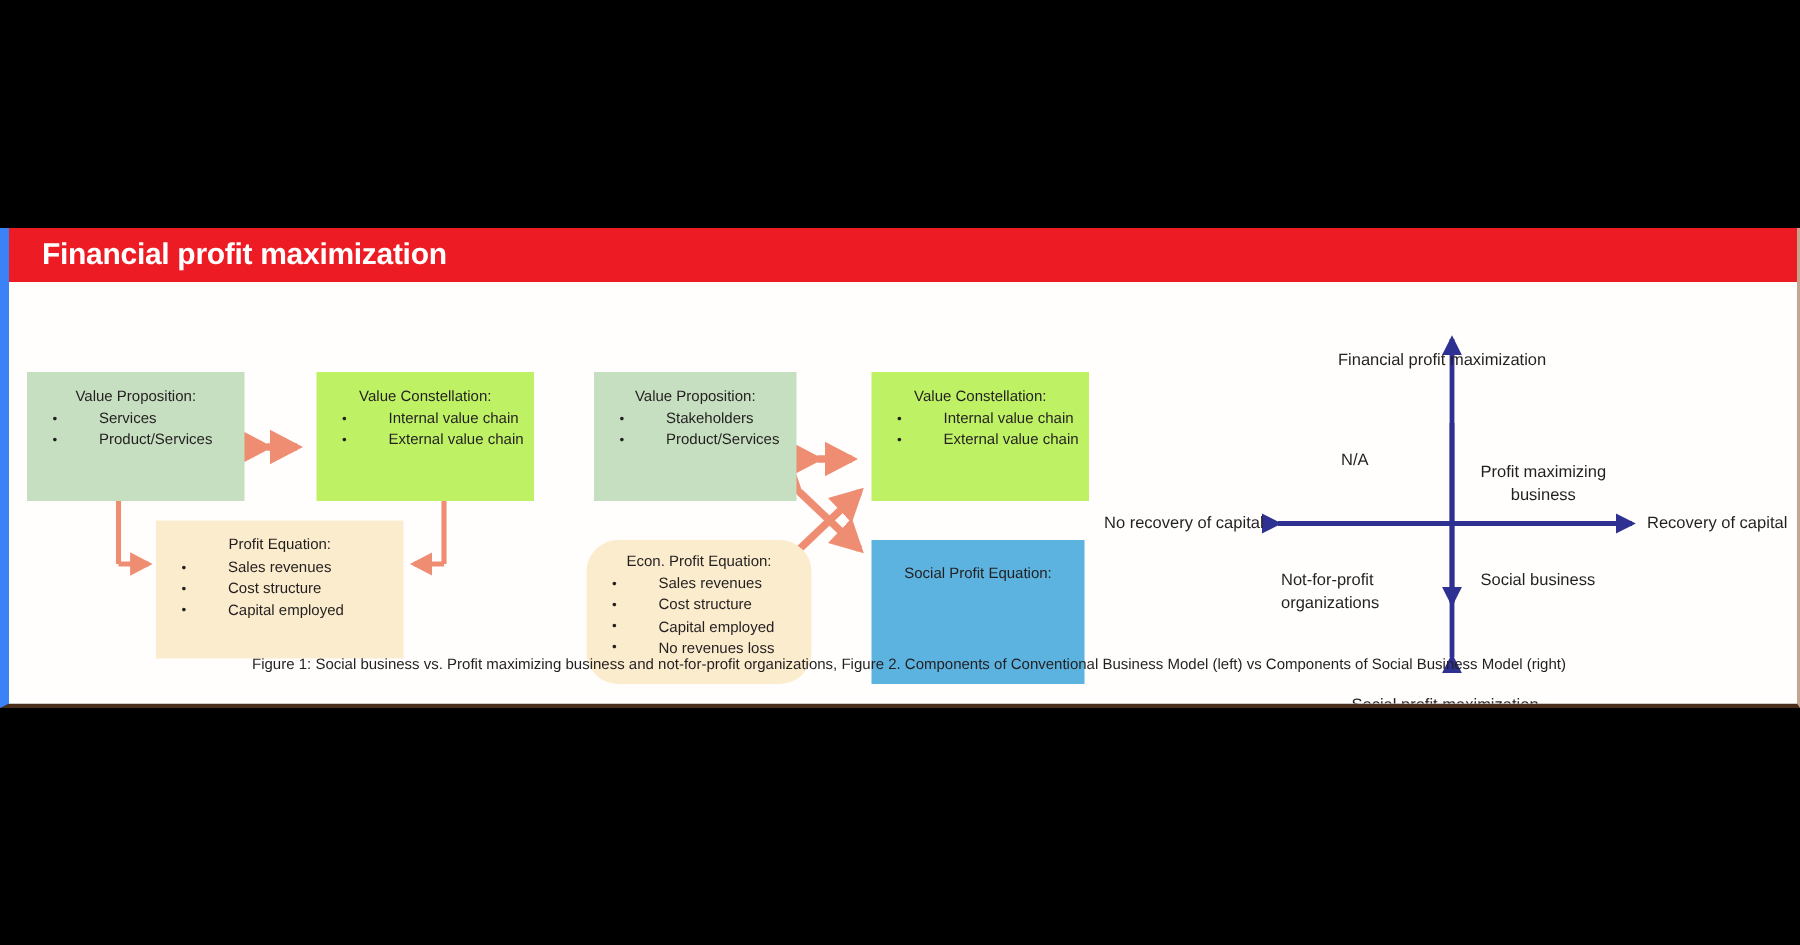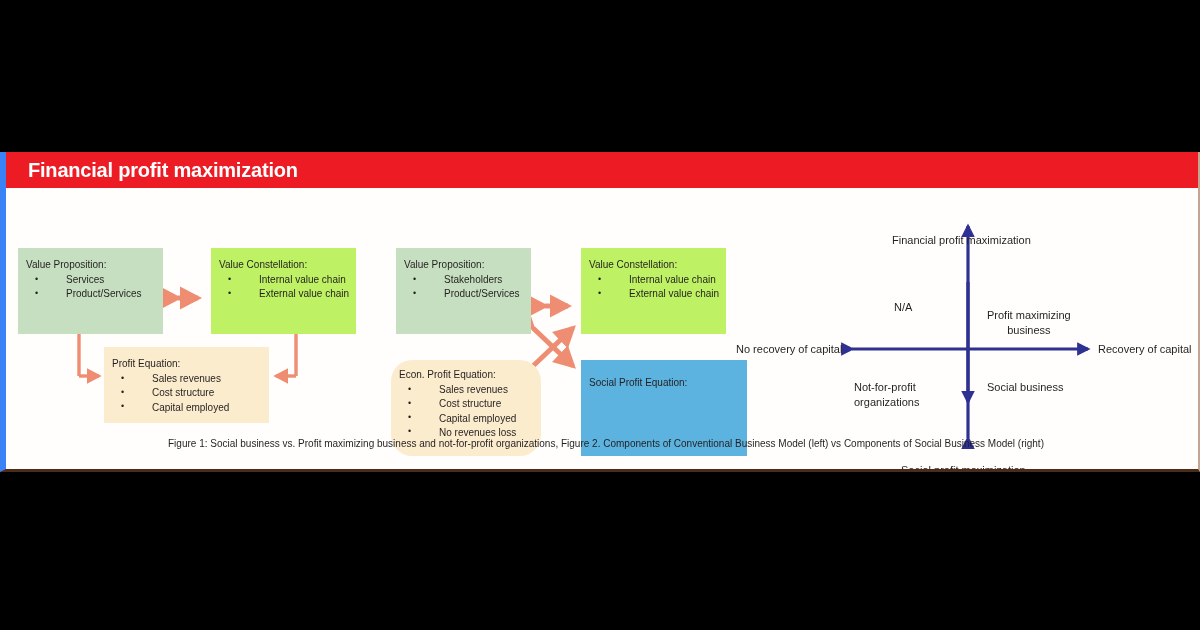--- a/index.html
+++ b/index.html
@@ -66,20 +66,21 @@
     position: absolute;
     font-size: 10px;
     color: #231f20;
     line-height: 1.42;
     padding: 10px 8px 6px 8px;
   }
   .mbox .bhead {
     display: block;
     white-space: nowrap;
     margin-bottom: 1px;
+    text-align: center;
   }
   .mbox ul {
     list-style: none;
     margin: 0;
     padding: 0;
   }
   .mbox ul li {
     position: relative;
     padding-left: 40px;
     white-space: nowrap;
@@ -192,21 +193,21 @@
     </div>
 
     <div class="mbox box-gray" style="left:205px; top:60px; width:145px; height:86px;">
       <span class="bhead">Value Constellation:</span>
       <ul>
         <li>Internal value chain</li>
         <li>External value chain</li>
       </ul>
     </div>
 
-    <div class="mbox box-cream" style="left:98px; top:159px; width:165px; height:76px;">
+    <div class="mbox box-cream" style="left:98px; top:159px; width:165px; height:92px;">
       <span class="bhead">Profit Equation:</span>
       <ul>
         <li>Sales revenues</li>
         <li>Cost structure</li>
         <li>Capital employed</li>
       </ul>
     </div>
 
     <div class="mbox box-green" style="left:390px; top:60px; width:135px; height:86px;">
       <span class="bhead">Value Proposition:</span>
@@ -227,21 +228,21 @@
     <div class="mbox box-cream" style="left:385px; top:172px; width:150px; height:96px; padding-top:8px;border-radius:21px;">
       <span class="bhead">Econ. Profit Equation:</span>
       <ul>
         <li>Sales revenues</li>
         <li>Cost structure</li>
         <li>Capital employed</li>
         <li>No revenues loss</li>
       </ul>
     </div>
 
-    <div class="mbox box-blue" style="left:575px; top:172px; width:166px; height:96px; padding-top:16px;">
+    <div class="mbox box-blue" style="left:575px; top:172px; width:142px; height:96px; padding-top:16px;">
       <span class="bhead">Social Profit Equation:</span>
     </div>
 
     <div class="qlabel" style="left:886px; top:45px;">Financial profit maximization</div>
 
     <div class="qlabel" style="left:895px; top:275px;">Social profit maximization</div>
 
     <div class="qlabel" style="left:730px; top:154px;">No recovery of capital</div>
 
     <div class="qlabel" style="left:1092px; top:154px;">Recovery of capital</div>

